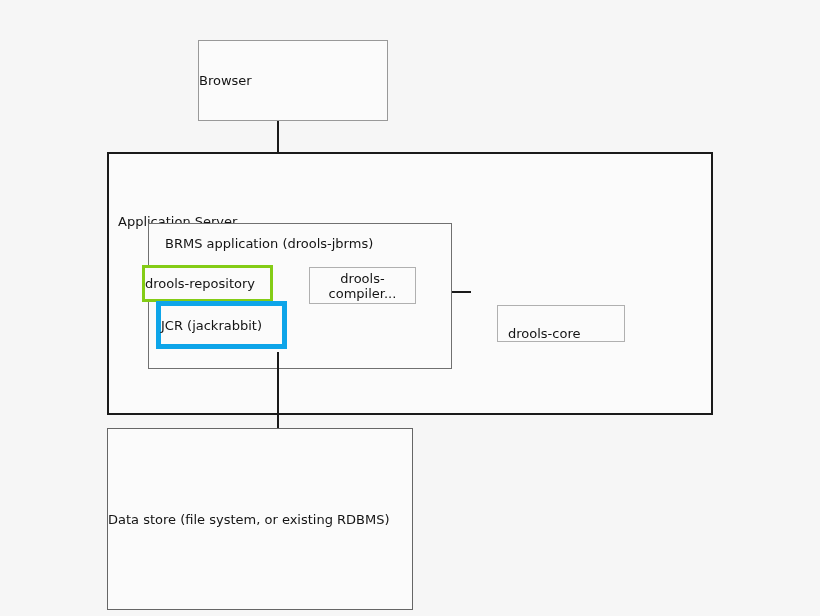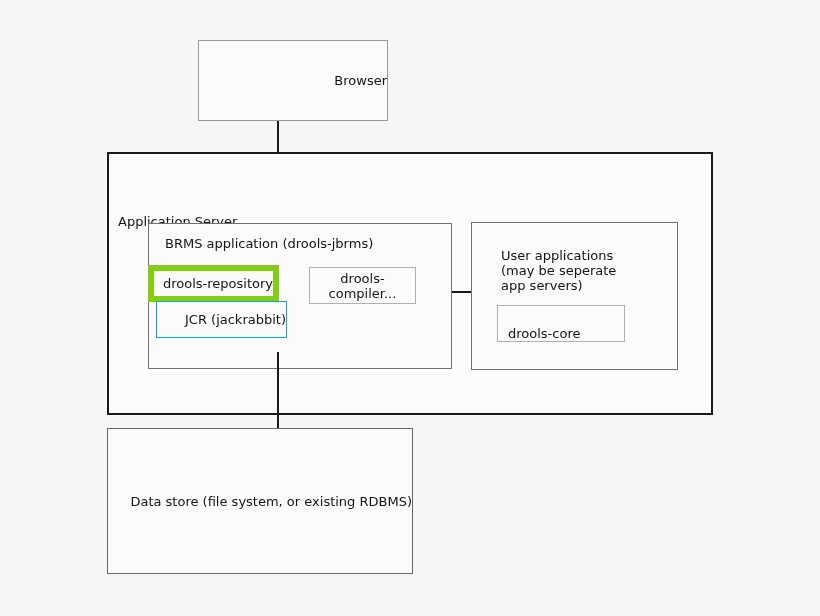--- a/index.html
+++ b/index.html
@@ -18,21 +18,21 @@
     overflow: hidden;
   }
   .box {
     position: absolute;
     box-sizing: border-box;
     background: #fbfbfb;
   }
   .center-label {
     display: flex;
     align-items: center;
-    justify-content: flex-end;
+    justify-content: flex-start;
     text-align: center;
   }
   .node-browser {
     left: 198px; top: 40px; width: 190px; height: 81px;
     border: 1px solid #999999;
   }
   .node-app-server {
     left: 107px; top: 152px; width: 606px; height: 263px;
     border: 2px solid #1a1a1a;
   }
@@ -43,26 +43,26 @@
   .node-brms {
     left: 148px; top: 223px; width: 304px; height: 146px;
     border: 1px solid #707070;
   }
   .node-brms .top-label {
     position: absolute;
     left: 16px; right: 0; top: 12px;
     text-align: left;
   }
   .node-repo {
-    left: 148px; top: 265px; width: 131px; height: 37px;
-    border: 6px solid #84cc16;
+    left: 142px; top: 265px; width: 131px; height: 37px;
+    border: 3px solid #84cc16;
   }
   .node-jcr {
-    left: 156px; top: 301px; width: 131px; height: 37px;
-    border: 1px solid #0ea5e9;
+    left: 156px; top: 301px; width: 131px; height: 48px;
+    border: 5px solid #0ea5e9;
   }
   .node-compiler {
     left: 309px; top: 267px; width: 107px; height: 37px;
     border: 1px solid #b0b0b0;
   }
   .node-user-apps {
     left: 471px; top: 222px; width: 207px; height: 148px;
     border: 1px solid #707070;
   }
   .node-user-apps .multiline {
@@ -75,21 +75,21 @@
     left: 497px; top: 305px; width: 128px; height: 37px;
     border: 1px solid #b0b0b0;
     display: flex;
     align-items: center;
   }
   .node-core .pad-label {
     padding-left: 10px;
     margin-top: 20px;
   }
   .node-data-store {
-    left: 107px; top: 428px; width: 306px; height: 146px;
+    left: 107px; top: 428px; width: 306px; height: 182px;
     border: 1px solid #666666;
   }
   .edge {
     position: absolute;
     background: #1a1a1a;
   }
   .edge-browser-app {
     left: 277px; top: 121px; width: 2px; height: 31px;
   }
   .edge-brms-user {
@@ -125,27 +125,20 @@
   <div class="box node-jcr center-label">
     <span>JCR (jackrabbit)</span>
   </div>
 
   <div class="box node-compiler center-label">
     <span>drools-compiler...</span>
   </div>
 
   <div class="edge edge-brms-user"></div>
 
-  <div class="box node-user-apps">
-    <div class="multiline">
-      <div>User applications</div>
-      <div>(may be seperate</div>
-      <div>app servers)</div>
-    </div>
-  </div>
 
   <div class="box node-core">
     <span class="pad-label">drools-core</span>
   </div>
 
   <div class="edge edge-jcr-data"></div>
 
   <div class="box node-data-store center-label">
     <span>Data store (file system, or existing RDBMS)</span>
   </div>

